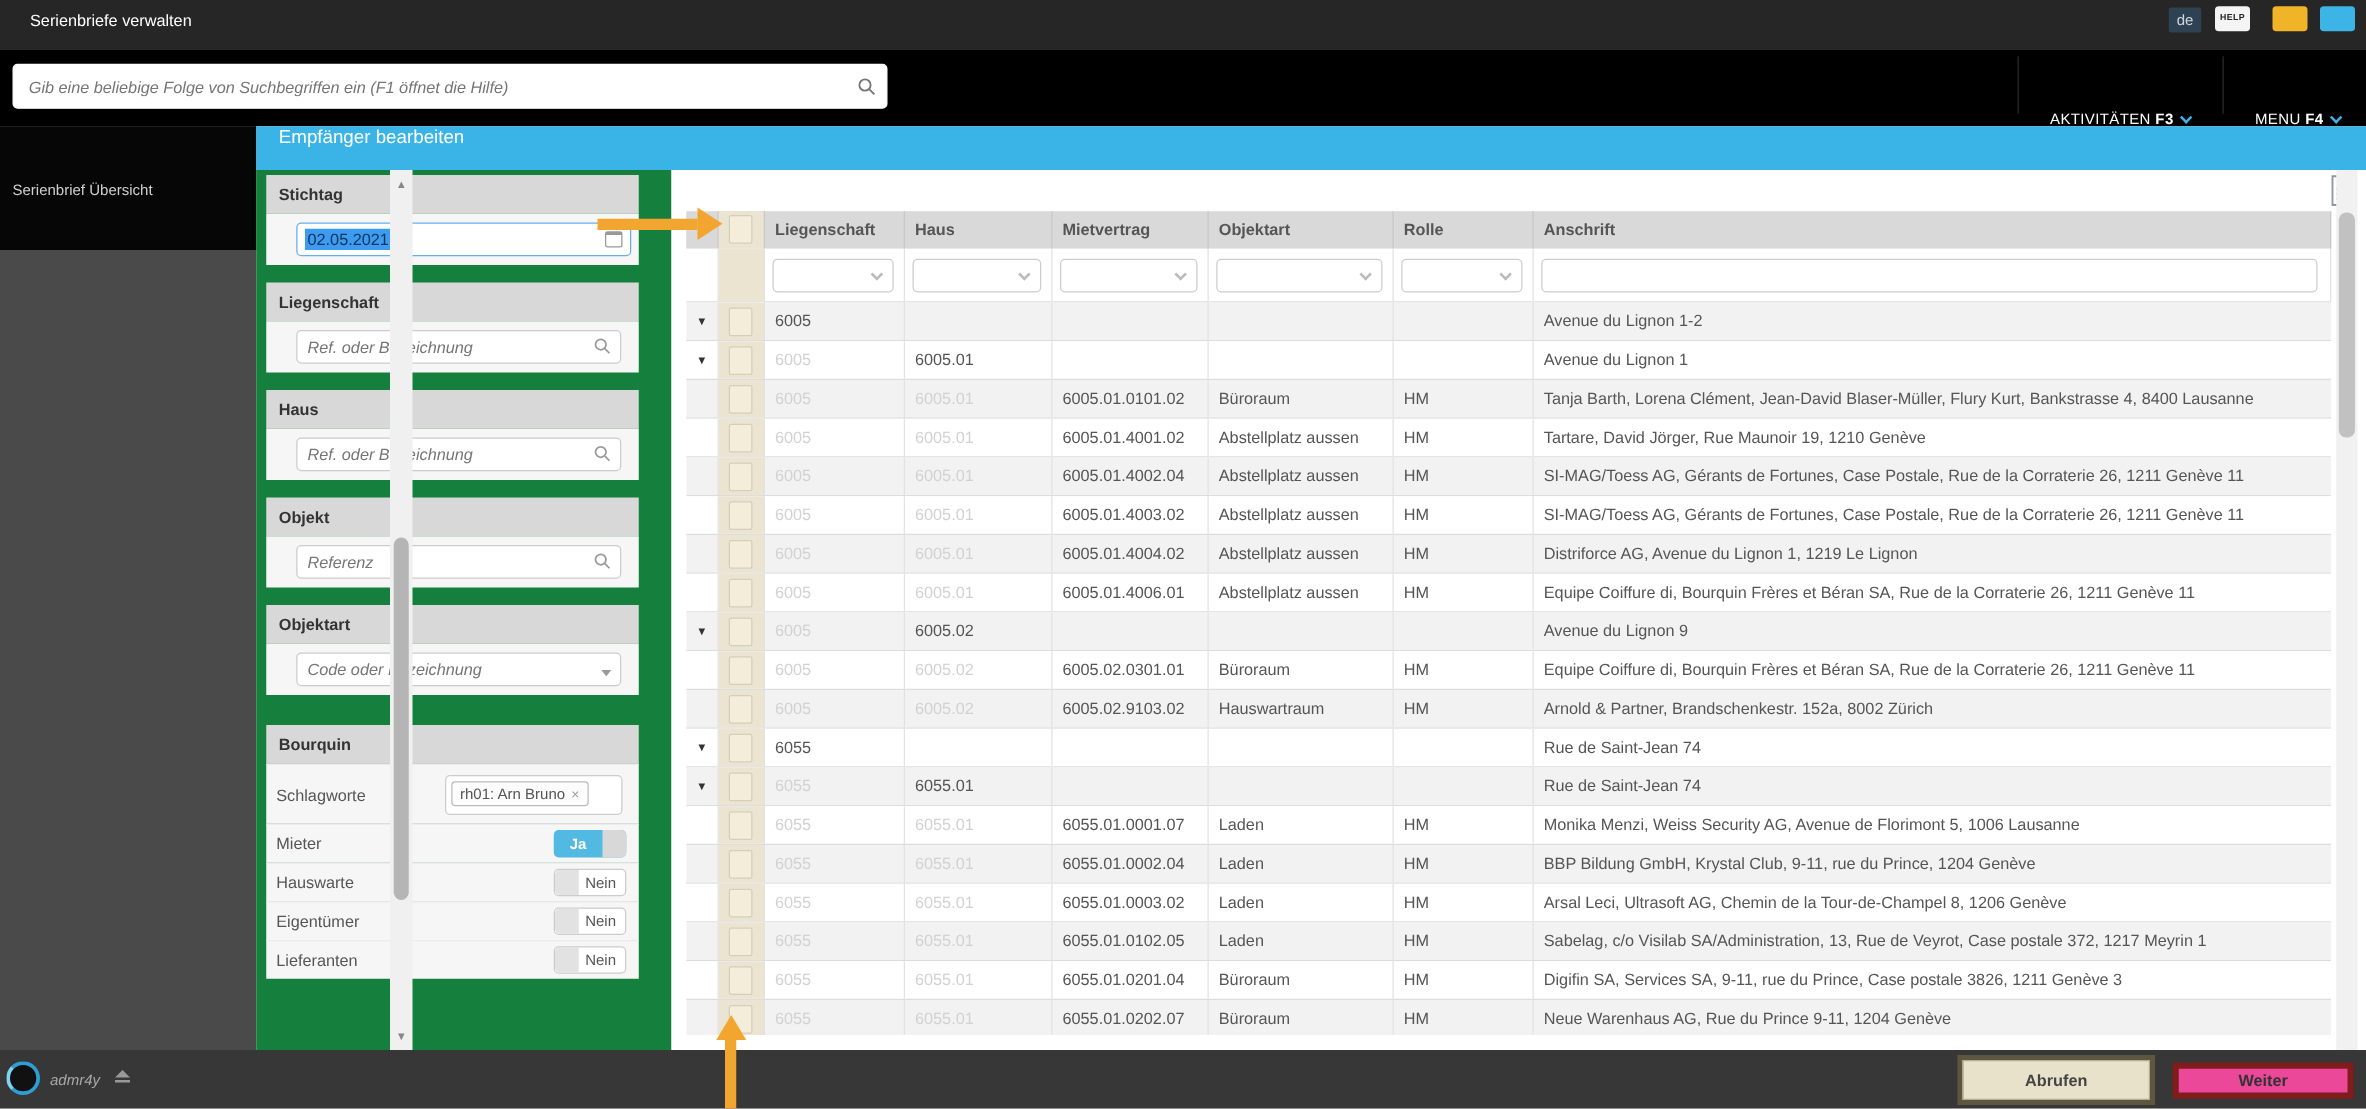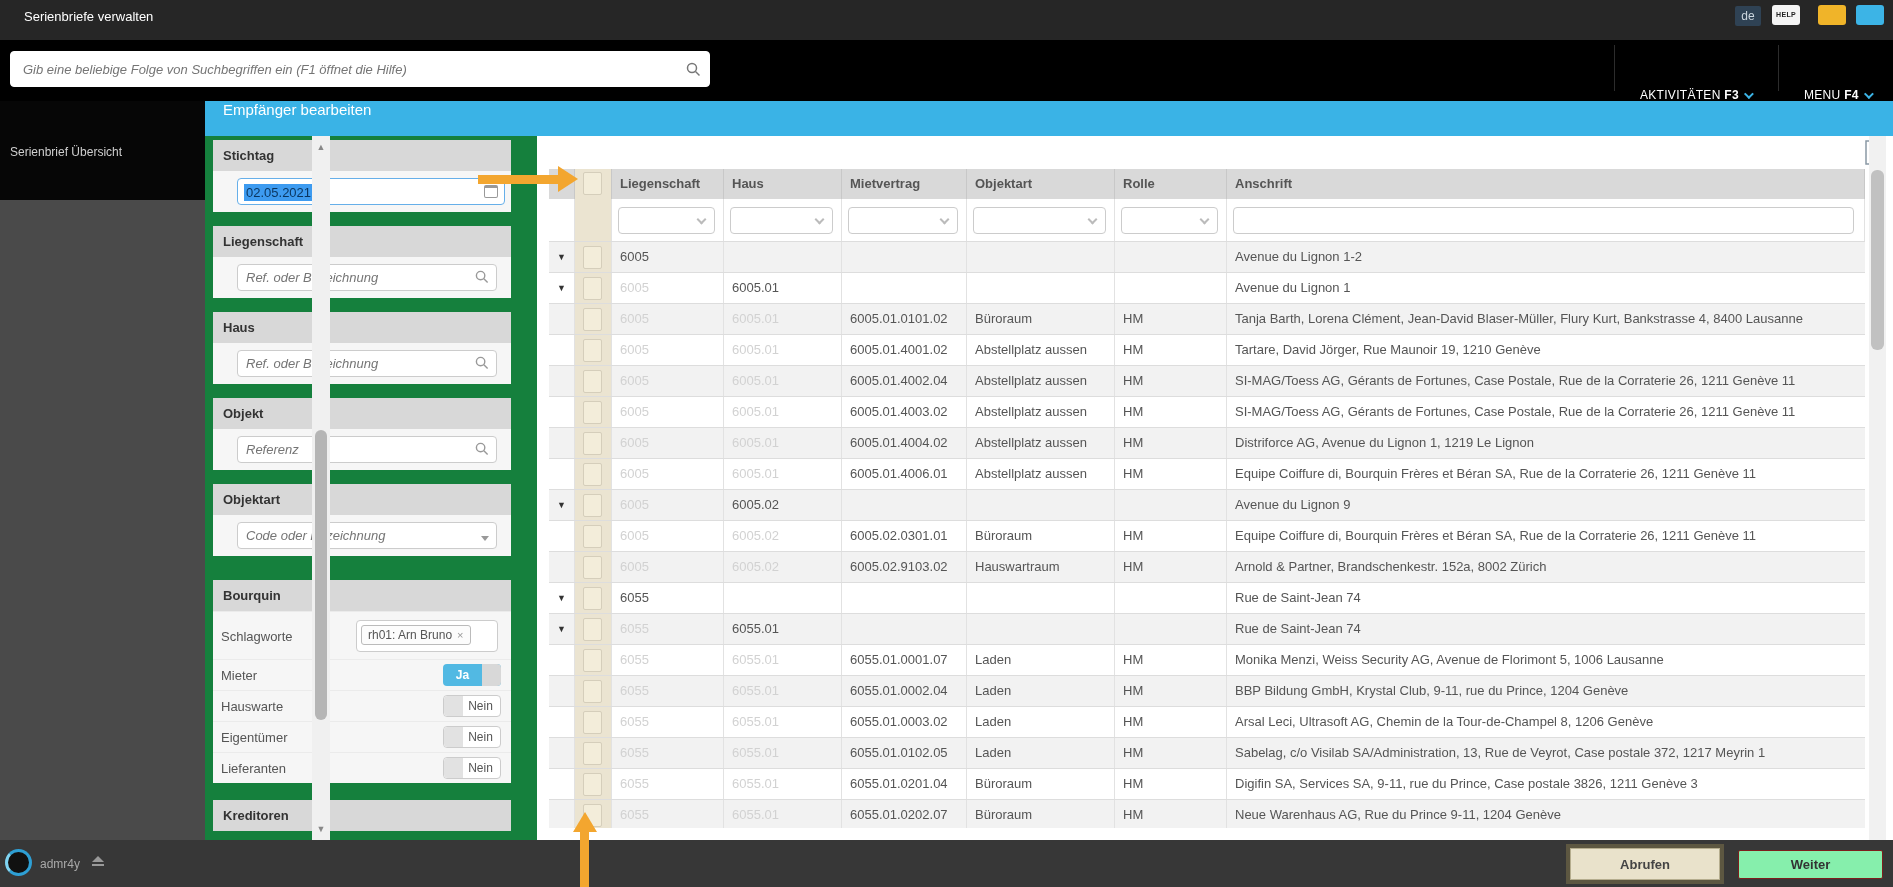--- a/index.html
+++ b/index.html
@@ -91,29 +91,29 @@
   .col-anschrift { flex:1; border-right:none; }
   .cbx { position:absolute; left:8px; top:4px; width:19px; height:23px; background:#f3edda; border:1px solid #d5cebb; border-radius:2px; }
   .thead .col-cb, .tfilter .col-cb { background:#ebe4d1; }
 
   
   .tscroll { position:absolute; left:1869px; top:136px; width:17px; height:704px; background:#f1f1f1; }
   .tscroll .thumb { position:absolute; left:2px; top:34px; width:13px; height:180px; background:#c1c1c1; border-radius:6px; }
   .export-icon { position:absolute; left:1862px; top:140px; width:24px; height:26px; cursor:pointer; }
 
   
-  .bottombar { position:absolute; left:0; top:840px; width:1893px; height:47px; background:#373737; }
+  .bottombar { position:absolute; left:0; top:840px; width:1893px; height:47px; background:#373737;font-style:italic; }
   .logo { position:absolute; left:5px; top:9px; width:27px; height:27px; border-radius:50%; background:#111; border:3px solid #2e9fd4; border-left-color:#7fd4f2; }
   .username { position:absolute; left:40px; top:17px; color:#a9a9a9; font-size:12px; }
   .eject-icon { position:absolute; left:92px; top:16px; width:12px; height:12px; }
   .eject-icon .tri { width:0; height:0; border-left:6px solid transparent; border-right:6px solid transparent; border-bottom:6px solid #999; }
   .eject-icon .bar { width:12px; height:2px; background:#999; margin-top:2px; }
   .btn-abrufen-wrap { position:absolute; left:1566px; top:844px; width:158px; height:40px; background:#5d5741; padding:4px; }
   .btn-abrufen { width:100%; height:100%; background:#e9e2cb; border:1px solid #b5ad8e; font-size:13px; font-weight:bold; color:#444; font-family:"Liberation Sans",sans-serif; cursor:pointer; }
-  .btn-weiter { position:absolute; left:1738px; top:850px; width:145px; height:29px; background:#86efac; border:1px solid #7f1d1d; border-radius:2px; font-size:13px; font-weight:bold; color:#333; font-family:"Liberation Sans",sans-serif; cursor:pointer; }
+  .btn-weiter { position:absolute; left:1738px; top:850px; width:145px; height:29px; background:#ec4899; border:5px solid #7f1d1d; border-radius:2px; font-size:13px; font-weight:bold; color:#333; font-family:"Liberation Sans",sans-serif; cursor:pointer; }
 
   
   .arrow-h { position:absolute; left:478px; top:166px; width:100px; height:27px; z-index:50; }
   .arrow-h .shaft { position:absolute; left:0; top:9px; width:80px; height:9px; background:#f3a62f; }
   .arrow-h .head { position:absolute; left:80px; top:0; width:0; height:0; border-top:13px solid transparent; border-bottom:13px solid transparent; border-left:20px solid #f3a62f; }
   .arrow-v { position:absolute; left:573px; top:812px; width:24px; height:75px; z-index:50; }
   .arrow-v .head { position:absolute; left:0; top:0; width:0; height:0; border-left:12px solid transparent; border-right:12px solid transparent; border-bottom:20px solid #f3a62f; }
   .arrow-v .shaft { position:absolute; left:7px; top:20px; width:9px; height:55px; background:#f3a62f; }
 </style>
 </head>
@@ -243,23 +243,20 @@
           <div class="divrow" style="height: 31px;">
             <span class="divrow-label">Lieferanten</span>
             <div class="switch off">
               <span class="sw-knob"></span>
               <span class="sw-label">Nein</span>
             </div>
           </div>
         </div>
     </div>
 
-    <div class="fsection" style="top:664px">
-      <div class="fheader">Kreditoren</div>
-    </div>
   </div>
 
   <div class="fscroll">
     <div class="arr" style="top:6px">▲</div>
     <div class="thumb" style="top:294px; height:290px"></div>
     <div class="arr" style="bottom:6px">▼</div>
   </div>
 
   <div class="tablearea">
     <div class="thead">

